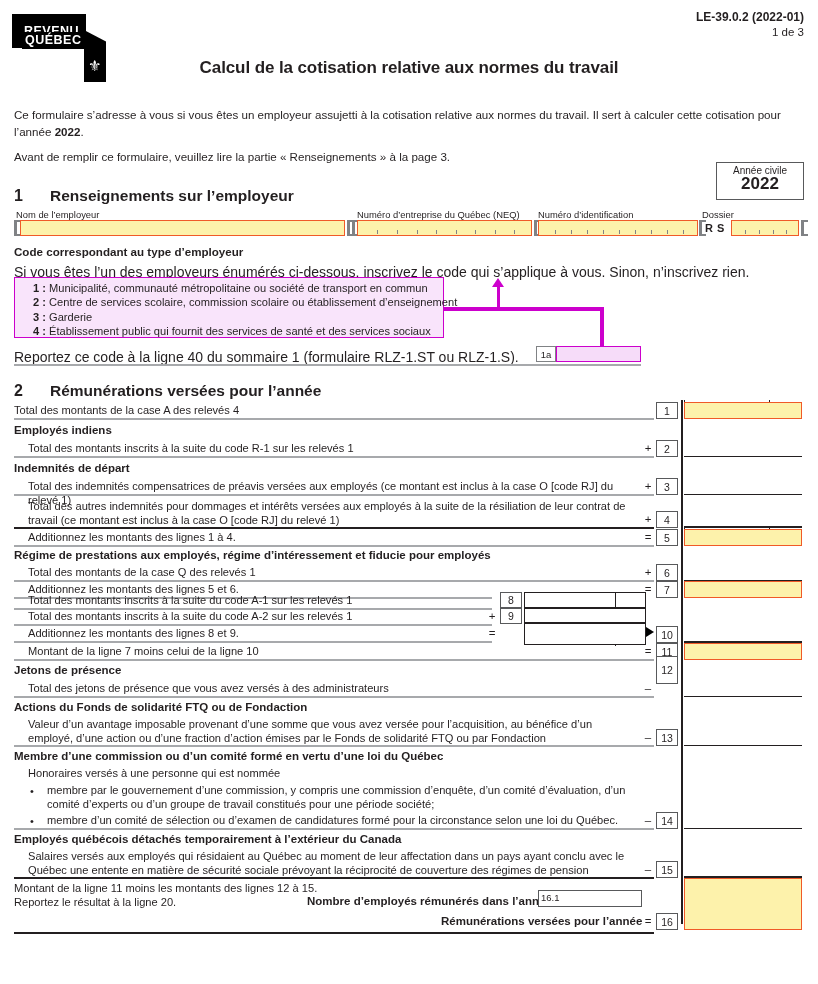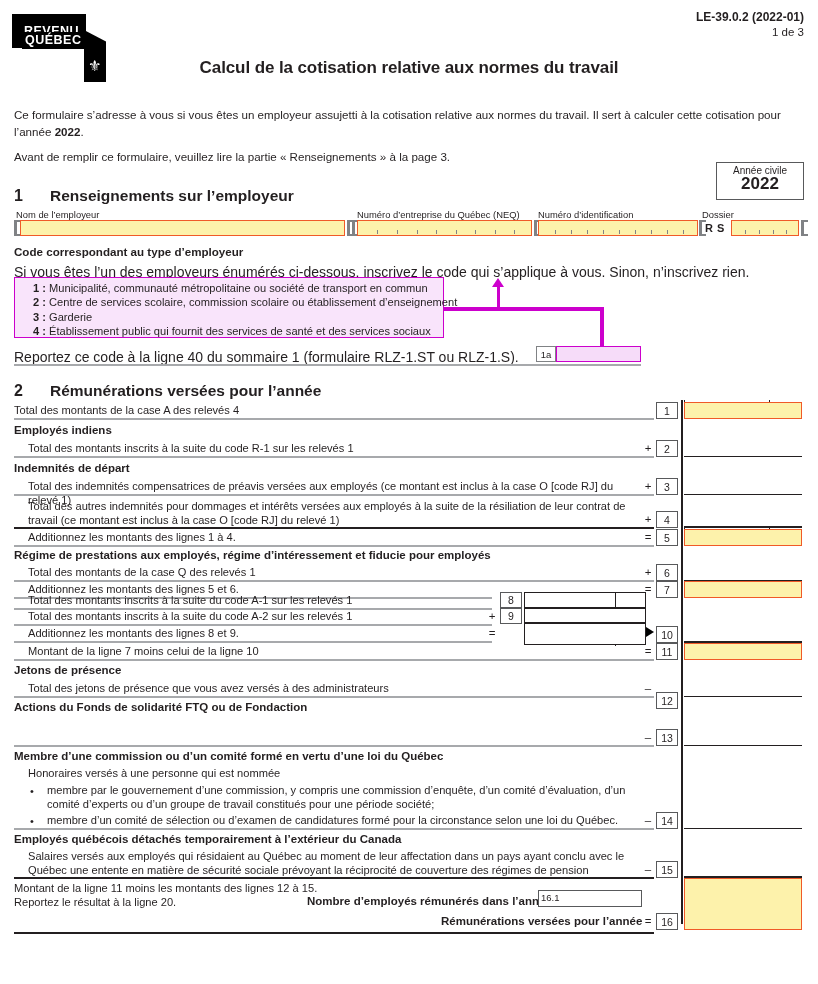--- a/index.html
+++ b/index.html
@@ -281,25 +281,26 @@
   <div class="rule" style="left:14px;top:659px;width:640px;"></div>
   <div class="op" style="left:642px;top:645px;">=</div>
   <div class="numbox" style="left:656px;top:643px;height:17px;">11</div>
   <div class="amt hl" style="left:684px;top:643px;width:118px;height:17px;"></div>
 
   <div class="rowtext b" style="left:14px;top:664px;">Jetons de présence</div>
 
   <div class="rowtext" style="left:28px;top:682px;">Total des jetons de présence que vous avez versés à des administrateurs</div>
   <div class="rule" style="left:14px;top:696px;width:640px;"></div>
   <div class="op" style="left:642px;top:682px;">–</div>
-  <div class="numbox" style="left:656px;top:692px;height:17px;">12</div>
+  <div class="numbox" style="left:656px;top:656px;height:28px;">12</div>
   <div class="amt" style="left:684px;top:660px;width:118px;height:37px;border-top:none;border-right:none;border-left:none;"></div>
 
   <div class="rowtext b" style="left:14px;top:701px;">Actions du Fonds de solidarité FTQ ou de Fondaction</div>
 
+  <div class="rowtext" style="left:28px;top:718px;width:612px;">Valeur d’un avantage imposable provenant d’une somme que vous avez versée pour l’acquisition, au bénéfice d’un employé, d’une action ou d’une fraction d’action émises par le Fonds de solidarité FTQ ou par Fondaction</div>
   <div class="rule" style="left:14px;top:745px;width:640px;"></div>
   <div class="op" style="left:642px;top:731px;">–</div>
   <div class="numbox" style="left:656px;top:729px;height:17px;">13</div>
   <div class="amt" style="left:684px;top:697px;width:118px;height:49px;border-top:none;border-right:none;border-left:none;"></div>
 
   <div class="rowtext b" style="left:14px;top:750px;">Membre d’une commission ou d’un comité formé en vertu d’une loi du Québec</div>
 
   <div class="rowtext" style="left:28px;top:767px;">Honoraires versés à une personne qui est nommée</div>
   <div class="bullet" style="left:30px;top:786px;">•</div>
   <div class="rowtext" style="left:47px;top:784px;width:595px;">membre par le gouvernement d’une commission, y compris une commission d’enquête, d’un comité d’évaluation, d’un comité d’experts ou d’un groupe de travail constitués pour une période société;</div>

